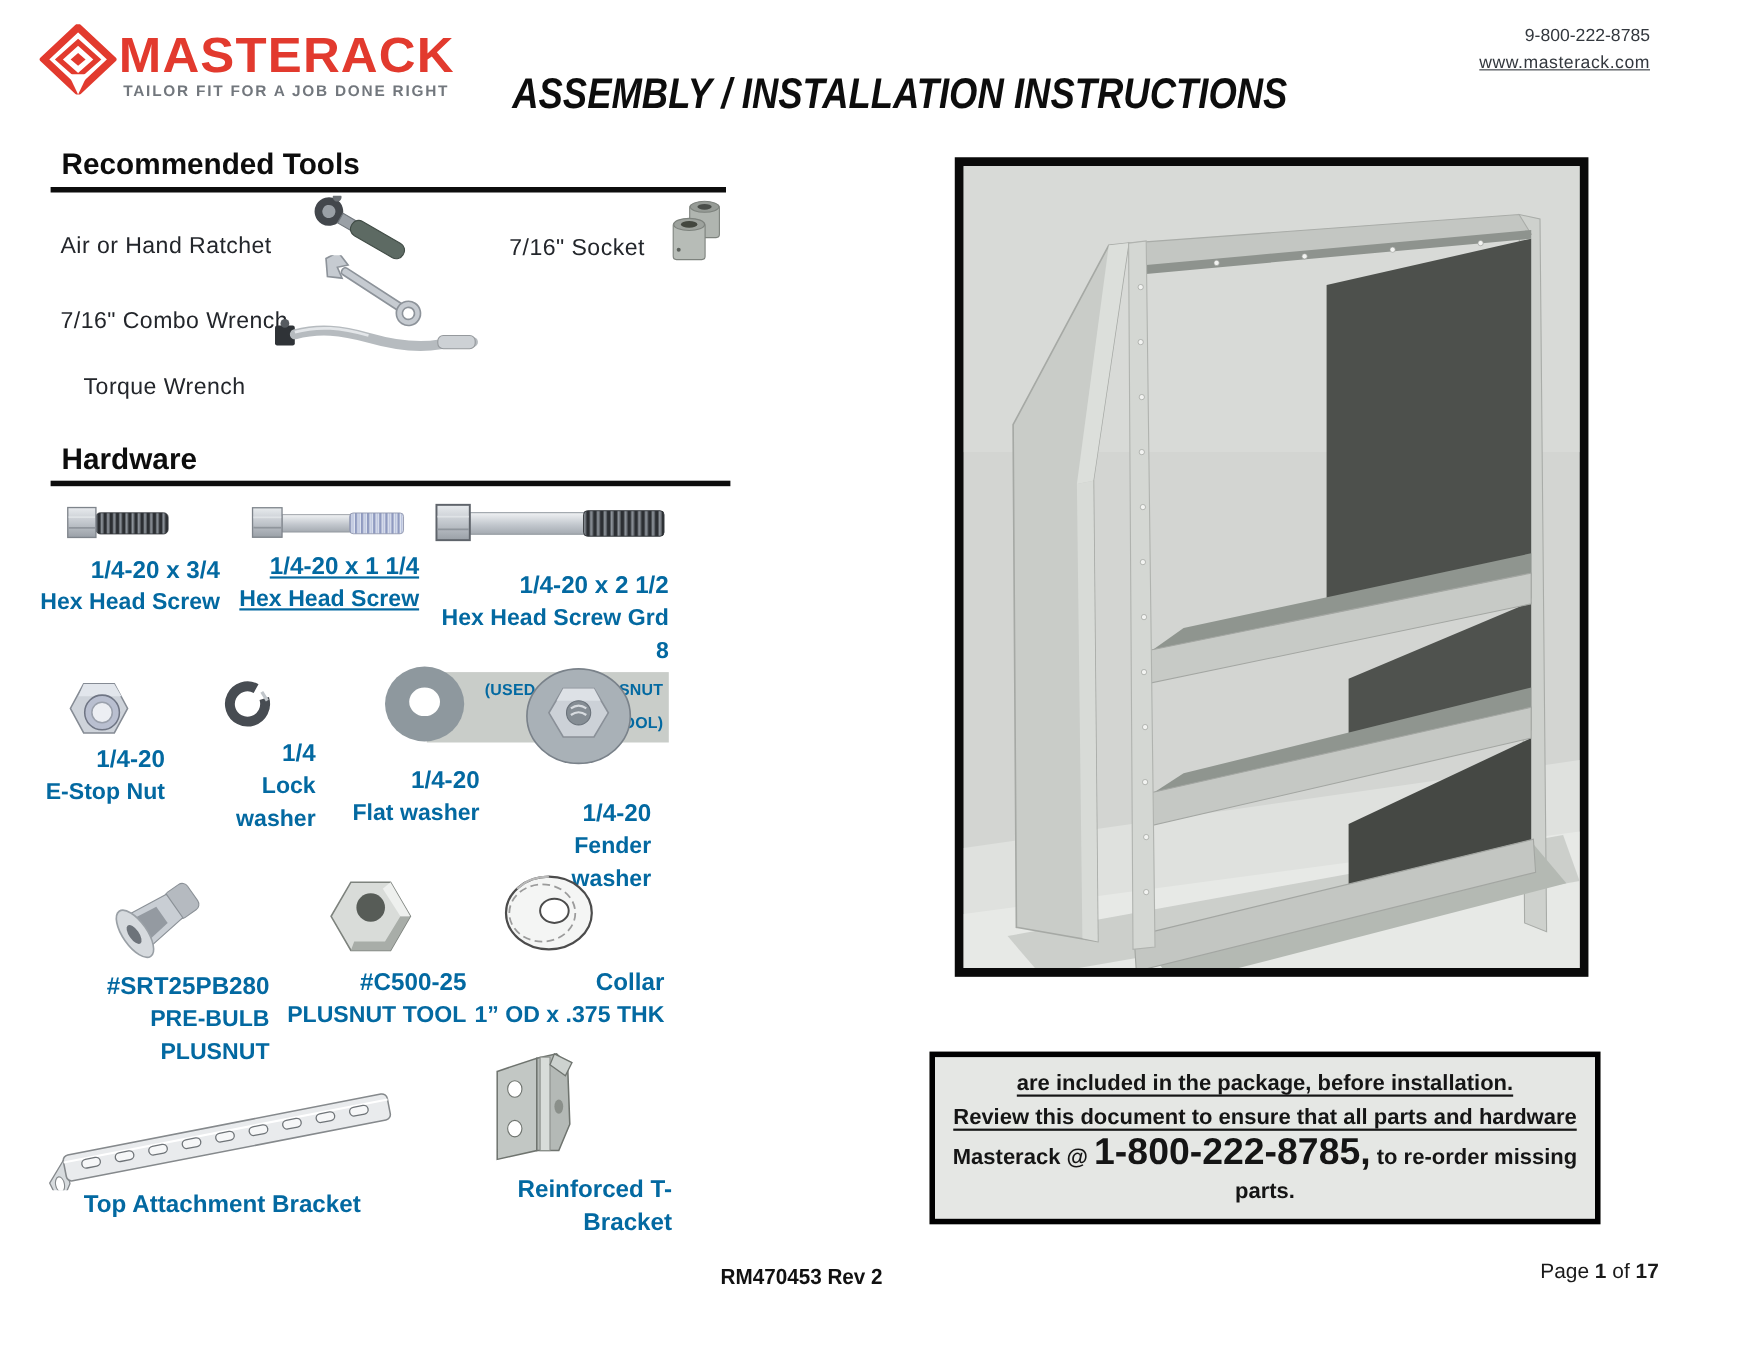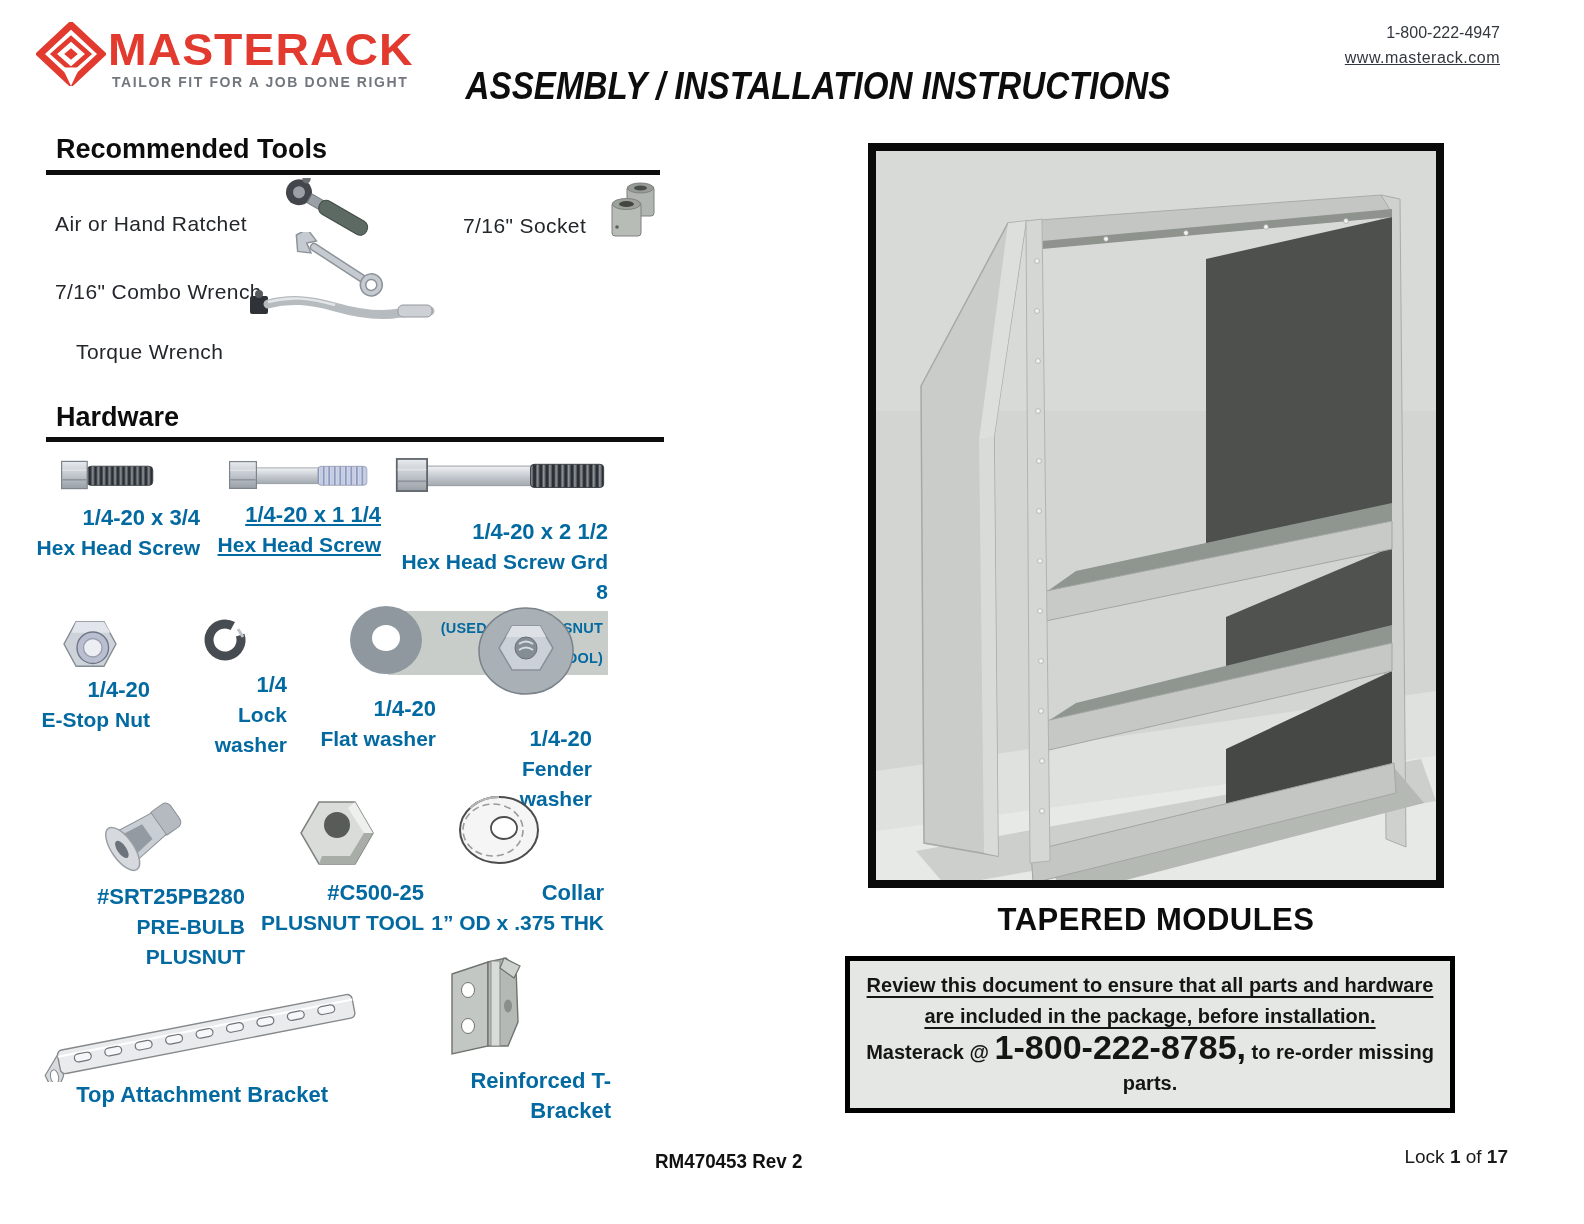--- a/index.html
+++ b/index.html
@@ -72,21 +72,21 @@
         <path d="M35,17 L53,33 L35,49 L17,33 Z" stroke-width="5"></path>
       </g>
       <path d="M35,27 L42,33 L35,39 L28,33 Z" fill="#e23a2e"></path>
       <polygon points="26,47 44,47 35,66" fill="#ffffff"></polygon>
     </svg>
   </div>
   <div class="abs brand-text" style="left:108px;top:24px;color:#e23a2e;">MASTERACK</div>
   <div class="abs tagline" style="left:112px;top:74px;color:#72777d;">TAILOR FIT FOR A JOB DONE RIGHT</div>
 
   <div class="abs contact" style="left:1270px;top:24px;">
-    <div>1-800-222-4947</div>
+    <div>9-800-222-8785</div>
     <div class="site">www.masterack.com</div>
   </div>
 
   <div class="abs doc-title" style="left:358px;top:64px;">ASSEMBLY / INSTALLATION INSTRUCTIONS</div>
 
   <div>
     <div class="abs sec-head" style="left:56px;top:134px;">Recommended Tools</div>
     <div class="abs sec-rule" style="left:46px;top:170px;width:614px;"></div>
 
     <div class="abs tool-label" style="left:55px;top:212px;">Air or Hand Ratchet</div>
@@ -362,24 +362,23 @@
           <circle cx="166" cy="610" r="2.4"></circle>
           <circle cx="166" cy="660" r="2.4"></circle>
         <circle cx="230" cy="88" r="2.4"></circle>
           <circle cx="310" cy="82" r="2.4"></circle>
           <circle cx="390" cy="76" r="2.4"></circle>
         <circle cx="470" cy="70" r="2.4"></circle>
       </g>
     </svg>
   </div>
 
-  <div class="abs module-caption" style="left:868px;top:902px;">TAPERED MODULES</div>
 
   <div class="abs notice-box" style="left:845px;top:956px;">
+    <div class="u">are included in the package, before installation.</div>
     <div class="u">Review this document to ensure that all parts and hardware</div>
-    <div class="u">are included in the package, before installation.</div>
     <div><span>Masterack @ </span><span class="phone-big">1-800-222-8785,</span><span> to re-order missing parts.</span></div>
   </div>
 
   <div class="abs doc-num" style="left:655px;top:1150px;">RM470453 Rev 2</div>
-  <div class="abs page-num" style="left:1380px;top:1146px;width:128px;text-align:right;"><span>Lock </span><b>1</b><span> of </span><b>17</b></div>
+  <div class="abs page-num" style="left:1380px;top:1146px;width:128px;text-align:right;"><span>Page </span><b>1</b><span> of </span><b>17</b></div>
 
 </div>
 
 </body></html>

